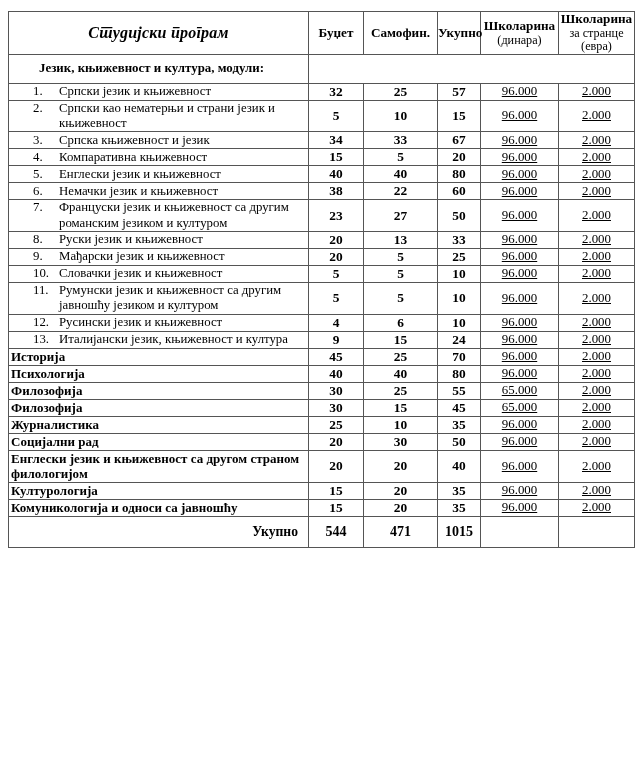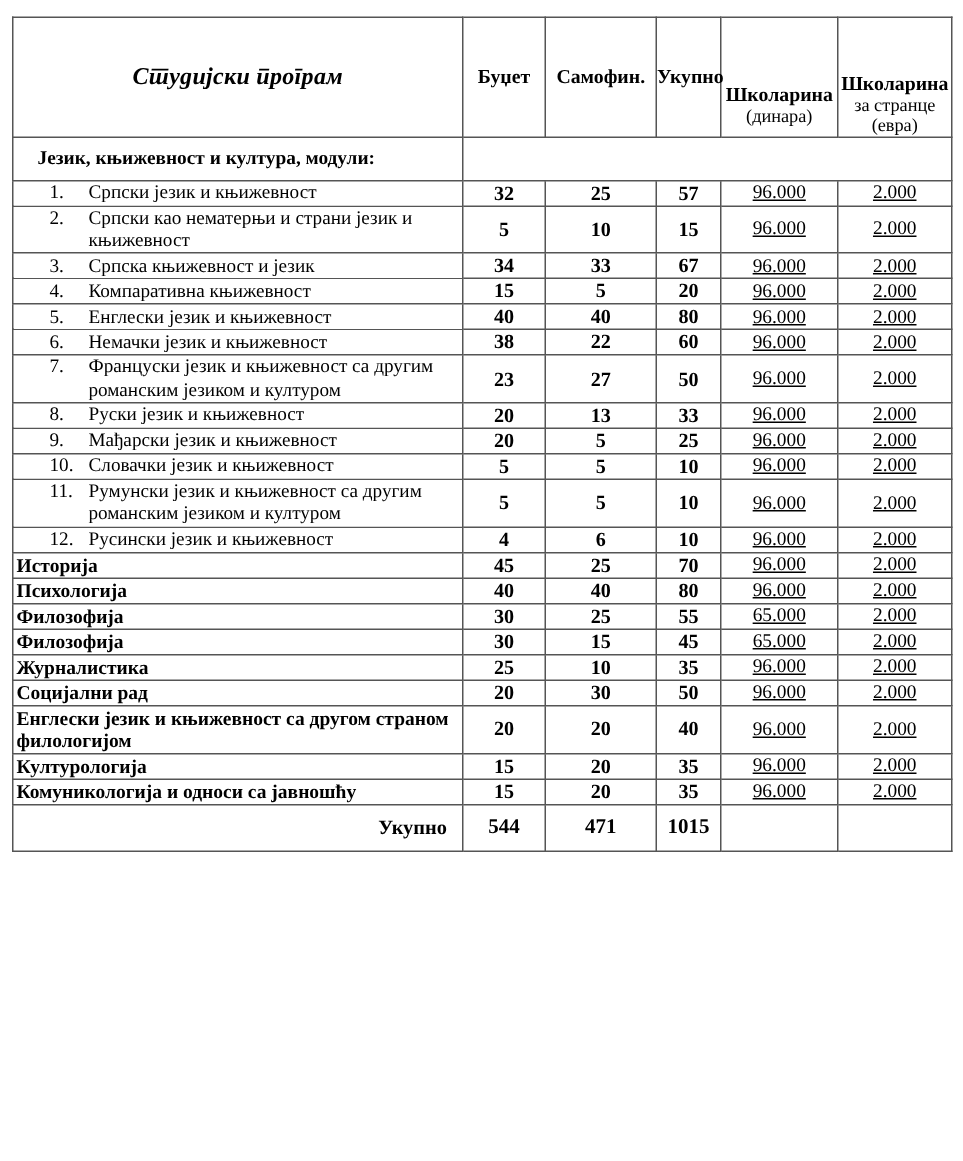--- a/index.html
+++ b/index.html
@@ -60,38 +60,37 @@
     letter-spacing: .2px;
   }
   .th-num {
     font-size: 13.2px;
   }
   .th-fee-main {
     display: block;
     font-size: 13.2px;
     font-weight: bold;
     white-space: nowrap;
-    margin-top: 37px;
   }
   .th-fee-sub {
     display: block;
     font-size: 12.2px;
     font-weight: normal;
   }
 
   
   td.prog {
     text-align: left;
     font-size: 12.8px;
     line-height: 1.2;
     padding: 3px 6px 3px 10px;
   }
   td.prog.group {
     font-weight: bold;
-    padding-left: 16px;
+    padding-left: 30px;
     padding-top: 6px;
     padding-bottom: 6px;
     font-size: 12.9px;
   }
   td.prog.bold {
     font-weight: bold;
     font-size: 13px;
     padding-left: 2px;
   }
   td.prog.module {
@@ -314,39 +313,52 @@
           <td class="num">5</td>
           <td class="num">5</td>
           <td class="num">10</td>
           <td class="fee">96.000</td>
           <td class="fee">2.000</td>
         </tr>
         <tr>
           <td class="prog module">
             <div class="mod-row">
               <span class="mod-num">11.</span>
-              <span class="mod-name">Румунски језик и књижевност са другим романским језиком и културом</span>
+              <span class="mod-name">Румунски језик и књижевност са другим јавношћу језиком и културом</span>
             </div>
           </td>
           <td class="num">5</td>
           <td class="num">5</td>
           <td class="num">10</td>
           <td class="fee">96.000</td>
           <td class="fee">2.000</td>
         </tr>
         <tr>
           <td class="prog module">
             <div class="mod-row">
               <span class="mod-num">12.</span>
               <span class="mod-name">Русински језик и књижевност</span>
             </div>
           </td>
           <td class="num">4</td>
           <td class="num">6</td>
           <td class="num">10</td>
+          <td class="fee">96.000</td>
+          <td class="fee">2.000</td>
+        </tr>
+        <tr>
+          <td class="prog module">
+            <div class="mod-row">
+              <span class="mod-num">13.</span>
+              <span class="mod-name">Италијански језик, књижевност и култура</span>
+            </div>
+          </td>
+          <td class="num">9</td>
+          <td class="num">15</td>
+          <td class="num">24</td>
           <td class="fee">96.000</td>
           <td class="fee">2.000</td>
         </tr>
       </tbody>
       <tbody id="program-rows">
         <tr>
           <td class="prog bold">Историја</td>
           <td class="num">45</td>
           <td class="num">25</td>
           <td class="num">70</td>

